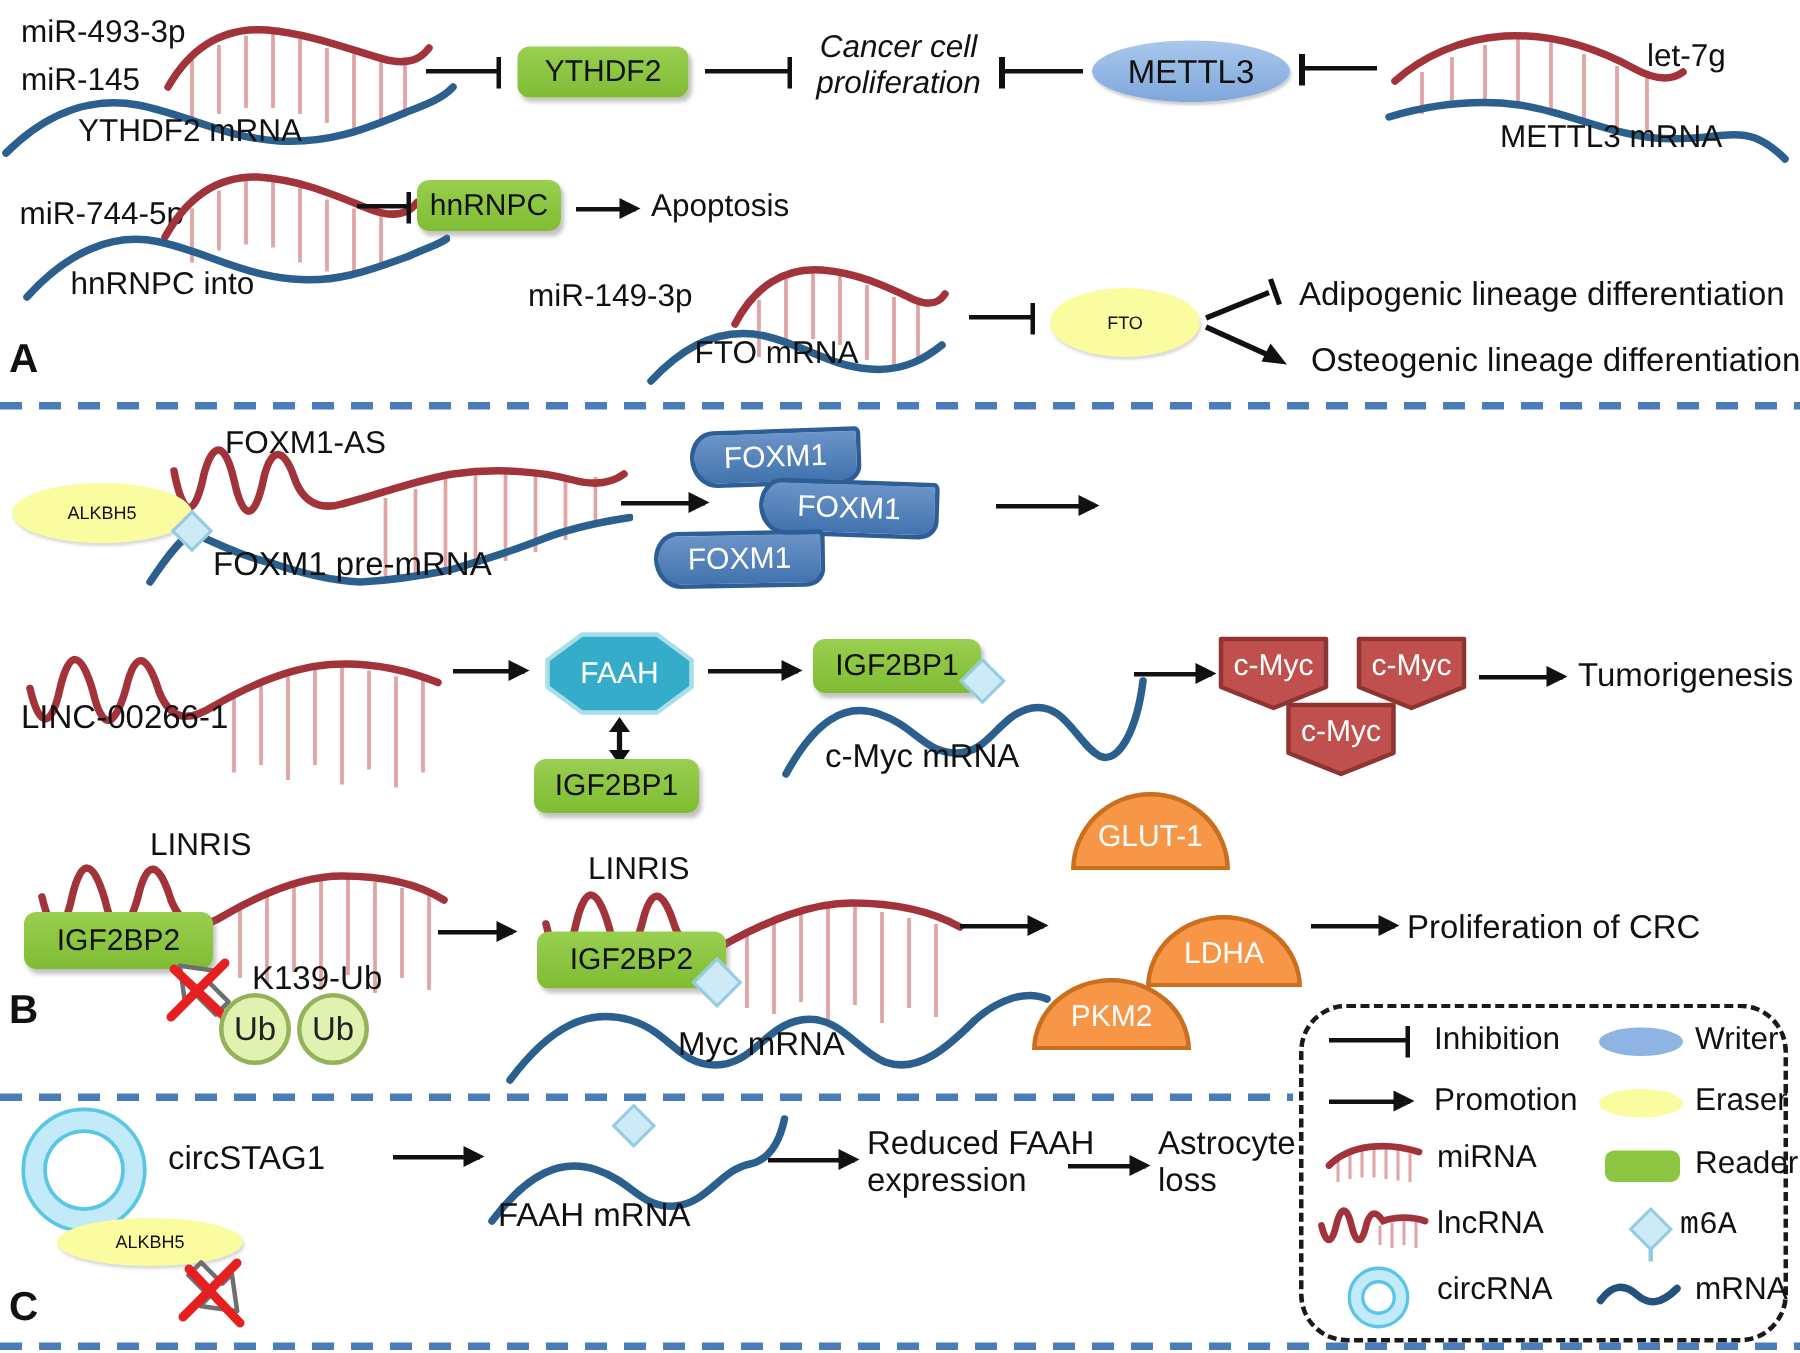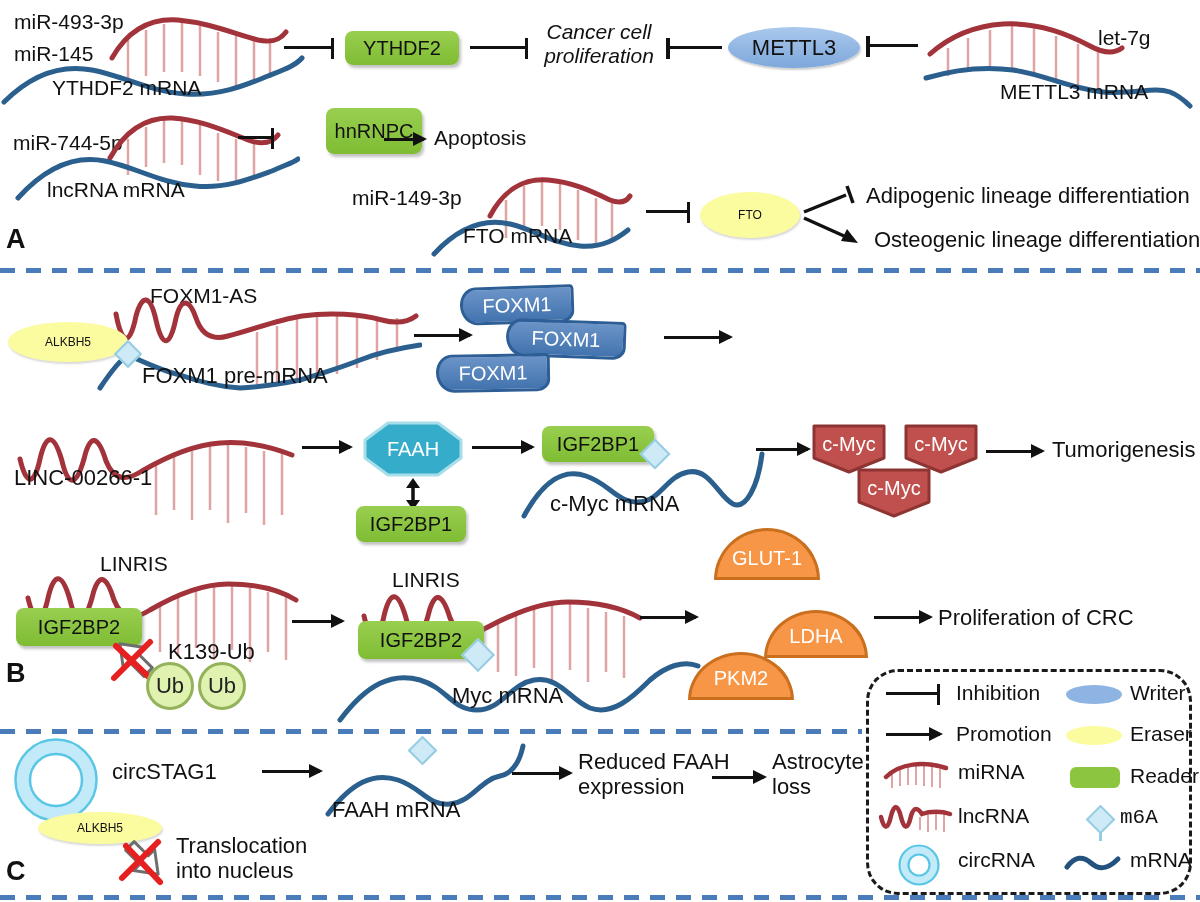--- a/index.html
+++ b/index.html
@@ -107,23 +107,23 @@
       <line x1="154" y1="16" x2="154" y2="60"></line>
         <line x1="172" y1="16" x2="172" y2="62"></line>
       <line x1="190" y1="22" x2="190" y2="72"></line>
         <line x1="208" y1="30" x2="208" y2="78"></line>
       <line x1="226" y1="36" x2="226" y2="80"></line>
         <line x1="244" y1="38" x2="244" y2="74"></line>
     </g>
     <path d="M100,55 C115,28 135,14 162,15 C192,17 215,28 238,37 C252,42 262,40 268,32" fill="none" stroke="#a2333a" stroke-width="5" stroke-linecap="round"></path>
     <path d="M8,95 C35,65 65,52 95,58 C125,64 150,80 185,83 C215,86 240,76 262,68 C275,62 283,60 288,56" fill="none" stroke="#2b5f8e" stroke-width="5" stroke-linecap="round"></path>
   </svg>
-  <div class="t" style="left:47px;top:178px;">lncRNA mRNA</div>
+  <div class="t" style="left:47px;top:178px;">hnRNPC into</div>
   <div class="tbar r" style="left:238px;top:136px;width:36px;"></div>
-  <div class="gbox" style="left:278px;top:108px;width:96px;height:46px;margin-left:48px;">
+  <div class="gbox" style="left:278px;top:120px;width:96px;height:34px;">
     <span>hnRNPC</span>
   </div>
   <div class="arrow" style="left:384px;top:138px;width:40px;"></div>
   <div class="t" style="left:434px;top:126px;">Apoptosis</div>
 
   <div class="t" style="left:352px;top:186px;">miR-149-3p</div>
   <svg class="abs" style="left:428px;top:166px;" width="210" height="92" viewBox="0 0 210 92">
     <g stroke="#e0a4a4" stroke-width="2.5">
       <line x1="78" y1="34" x2="78" y2="72"></line>
         <line x1="96" y1="20" x2="96" y2="62"></line>
@@ -376,21 +376,20 @@
   <div class="yell" style="left:38px;top:812px;width:124px;height:32px;">
     <span>ALKBH5</span>
   </div>
   <svg class="abs" style="left:116px;top:832px;" width="56" height="56" viewBox="0 0 56 56">
     <g transform="rotate(45 28 28)">
       <polygon points="8,22 28,22 28,13 48,28 28,43 28,34 8,34" fill="#fdfdfd" stroke="#6e6e6e" stroke-width="3" stroke-linejoin="round"></polygon>
     </g>
     <line x1="10" y1="14" x2="44" y2="50" stroke="#e62020" stroke-width="6" stroke-linecap="round"></line>
     <line x1="42" y1="10" x2="6" y2="46" stroke="#e62020" stroke-width="6" stroke-linecap="round"></line>
   </svg>
-  <div class="t t2 wrap" style="left:176px;top:834px;width:170px;">Translocation into nucleus</div>
   <div class="sec" style="left:6px;top:856px;">C</div>
 
   <div class="arrow" style="left:262px;top:770px;width:58px;"></div>
   <svg class="abs" style="left:322px;top:736px;" width="205" height="84" viewBox="0 0 205 84">
     <path d="M6,78 C30,46 52,36 76,44 C100,52 106,70 128,68 C150,66 158,44 178,40 C192,37 198,24 201,10" fill="none" stroke="#2b5f8e" stroke-width="5" stroke-linecap="round"></path>
   </svg>
   <div class="dia" style="left:412px;top:740px;width:21px;height:21px;"></div>
   <div class="t t2" style="left:332px;top:798px;">FAAH mRNA</div>
   <div class="arrow" style="left:512px;top:772px;width:58px;"></div>
   <div class="t t2 wrap" style="left:578px;top:750px;width:152px;">Reduced FAAH expression</div>

